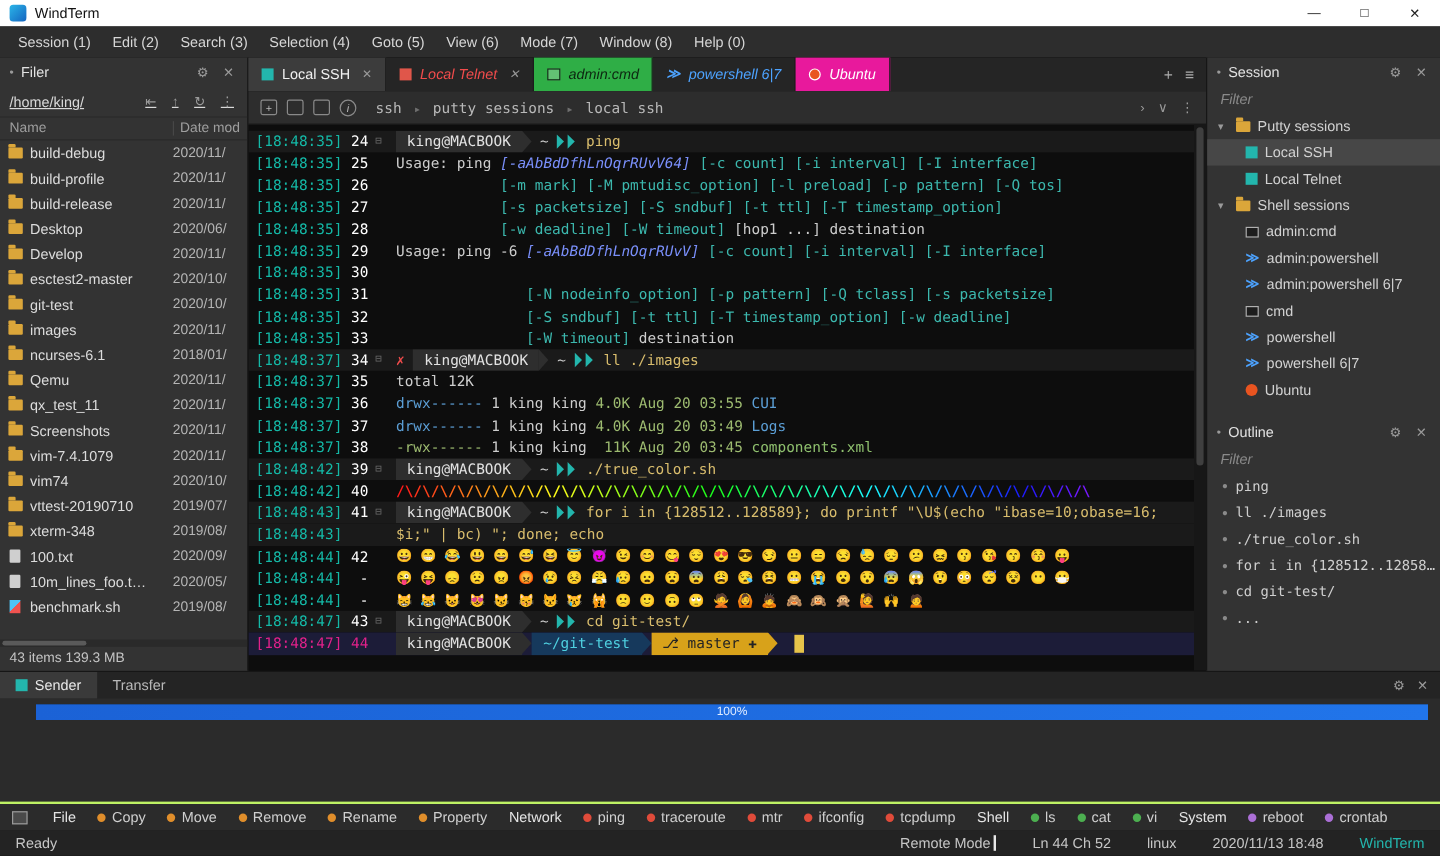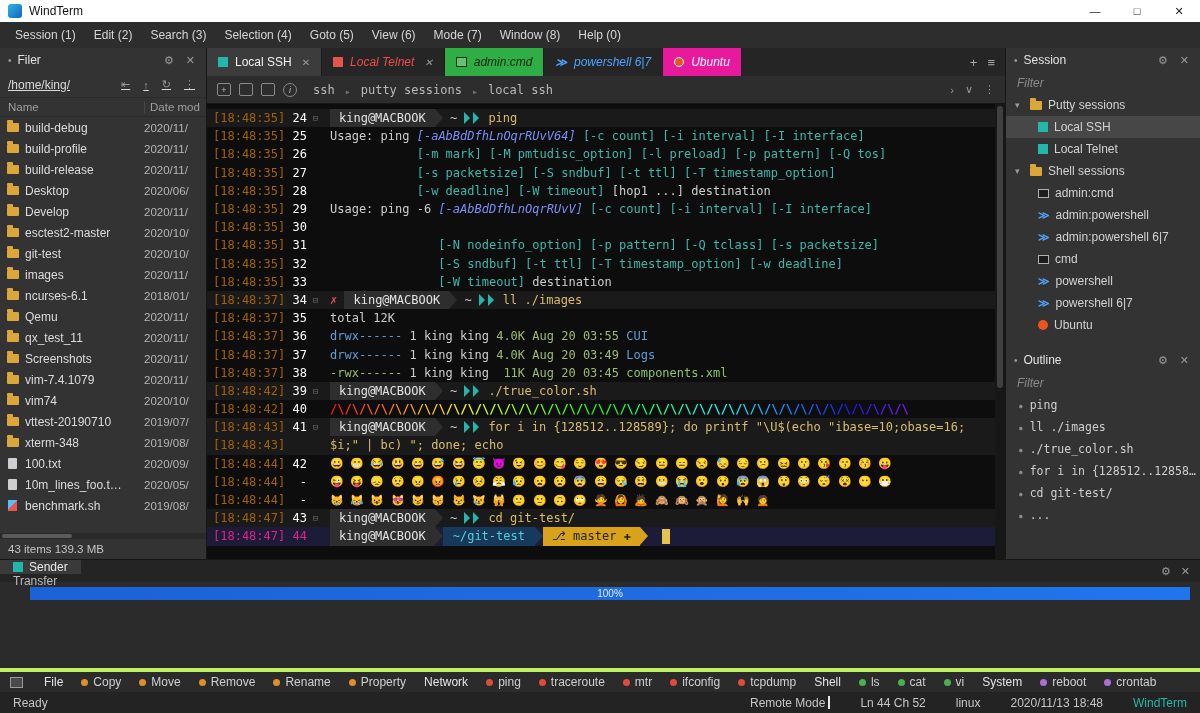--- a/index.html
+++ b/index.html
@@ -68,21 +68,21 @@
 .crumbs{flex:1;display:flex;align-items:flex-end;gap:10px;font-family:"DejaVu Sans Mono",monospace;font-size:12px;color:#b9b9b9;padding-left:8px;}
 .crumb-sep{color:#6f6f6f;font-size:10px;}
 .cb-right{display:flex;gap:11px;color:#9a9a9a;font-size:11px;align-items:center;}
 
 .term{flex:1;position:relative;font-family:"DejaVu Sans Mono",monospace;font-size:12px;padding-top:5px;overflow:hidden;}
 .vscroll{position:absolute;right:0;top:0;bottom:0;width:10px;background:#171717;}
 .vscroll .thumb{position:absolute;left:2px;top:2px;width:6px;height:62%;background:#3f3f3f;border-radius:3px;}
 .term-line{height:18.2px;display:flex;align-items:center;white-space:pre;}
 .term-line.cmdline{background:#1a1a1a;}
 .term-line.active{background:#1c1c38;}
-.g-ts{width:76px;padding-left:6px;color:#a16207;flex:none;}
+.g-ts{width:76px;padding-left:6px;color:#14b8a6;flex:none;}
 .g-num{width:24px;text-align:right;color:#ffffff;flex:none;}
 .g-fold{width:17px;text-align:center;color:#6a6a6a;font-size:9px;flex:none;}
 .pink{color:#e0218a !important;}
 .l-body{flex:1;white-space:pre;min-width:0;overflow:hidden;display:flex;align-items:center;padding-left:6px;}
 .s-w{color:#cdcdcd;}.s-t{color:#3cb8ae;}.s-bi{color:#7a8ffa;font-style:italic;}
 .s-y{color:#d9bd6d;}.s-b{color:#5c9fd6;}.s-g{color:#9dbb70;}.s-gg{color:#8fc06e;}
 .s-err{color:#f14c4c;}
 .p-host{background:#2e2e2e;color:#e2e2e2;padding:0 9px;height:18.2px;display:flex;align-items:center;flex:none;}
 .tri{width:0;height:0;border-top:9px solid transparent;border-bottom:9px solid transparent;flex:none;}
 .tri.host{border-left:8px solid #2e2e2e;}
@@ -107,33 +107,33 @@
 .ic-cmd{width:11px;height:9px;border:1px solid #b0b0b0;background:#1d1d1d;display:inline-block;flex:none;}
 .t-label{white-space:nowrap;overflow:hidden;text-overflow:ellipsis;}
 .gap{height:12px;flex:none;}
 .outline-row{height:22px;display:flex;align-items:center;gap:7px;padding-left:13px;font-family:"DejaVu Sans Mono",monospace;font-size:11.5px;color:#cfcfcf;}
 .outline-row .bullet{color:#8a8a8a;font-size:6px;flex:none;}
 .outline-row span:last-child{white-space:nowrap;overflow:hidden;text-overflow:ellipsis;}
 
 
 .bottom{height:109px;background:#2b2b2b;border-top:1px solid #161616;display:flex;flex-direction:column;}
 .btabs{height:22px;background:#242424;display:flex;align-items:stretch;flex:none;}
-.btabrow{display:flex;flex-direction:column;}
+.btabrow{display:flex;}
 .btab{display:flex;align-items:center;gap:6px;padding:0 13px;font-size:12px;color:#b9b9b9;}
 .btab.active{background:#3a3a3a;color:#e8e8e8;}
 .btab-actions{margin-left:auto;display:flex;gap:10px;align-items:center;padding:0 10px;color:#9a9a9a;font-size:11px;}
 .binfo{display:flex;justify-content:space-between;align-items:center;padding:9px 12px 2px 12px;font-family:"DejaVu Sans Mono",monospace;font-size:11.5px;color:#d4d4d4;}
 .binfo .left{display:flex;align-items:center;gap:9px;}
 .ic-filepage{width:10px;height:12px;background:#e8e8e8;border-radius:1px;flex:none;}
 .progress-wrap{margin:5px 10px 0 30px;height:13px;background:#10305e;position:relative;flex:none;}
 .progress-fill{position:absolute;left:0;top:0;bottom:0;background:linear-gradient(90deg,#1b62d6,#2175ea);}
 .progress-label{position:absolute;inset:0;display:flex;align-items:center;justify-content:center;font-size:10px;color:#e0ecff;}
 
 
-.toolbar{height:24px;background:#2b2b2b;border-top:4px solid #bef264;display:flex;align-items:center;padding:0 10px;font-size:12px;}
+.toolbar{height:24px;background:#2b2b2b;border-top:2px solid #bef264;display:flex;align-items:center;padding:0 10px;font-size:12px;}
 .tb-winicon{width:13px;height:11px;border:1px solid #9a9a9a;background:#4a4a4a;margin-right:12px;flex:none;}
 .tool{display:flex;align-items:center;gap:5px;padding:0 9px;height:100%;color:#cfcfcf;}
 .tool.section{color:#e4e4e4;}
 .tool .dot{width:7px;height:7px;border-radius:50%;flex:none;}
 
 
 .statusbar{height:21px;background:#232323;display:flex;align-items:center;padding:0 13px;font-size:12px;color:#c6c6c6;}
 .sb-right{margin-left:auto;display:flex;align-items:center;gap:30px;}
 .sb-item{display:flex;align-items:center;}
 .sb-cursor{display:inline-block;width:2px;height:13px;background:#e8e8e8;margin-left:3px;}

